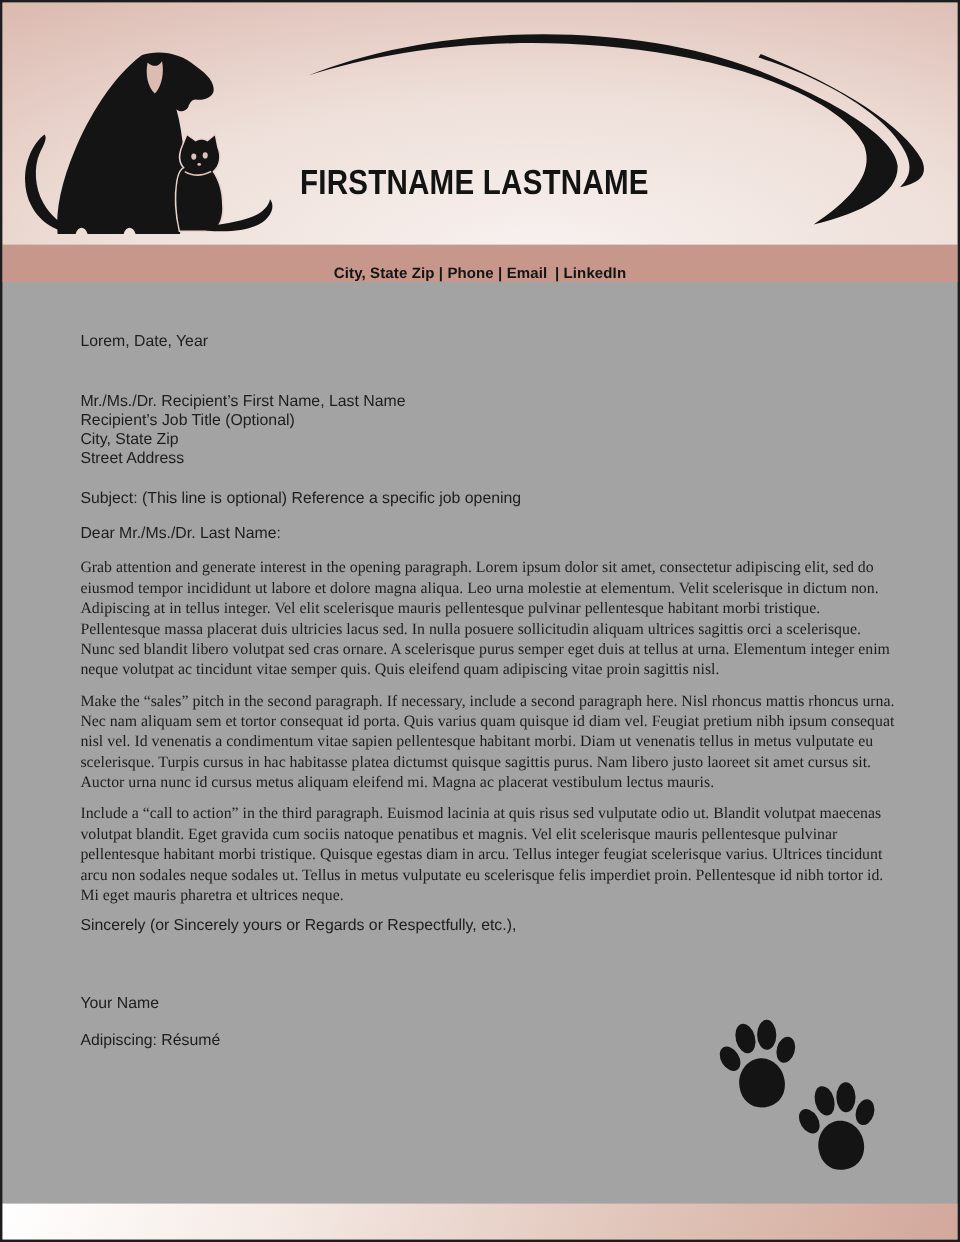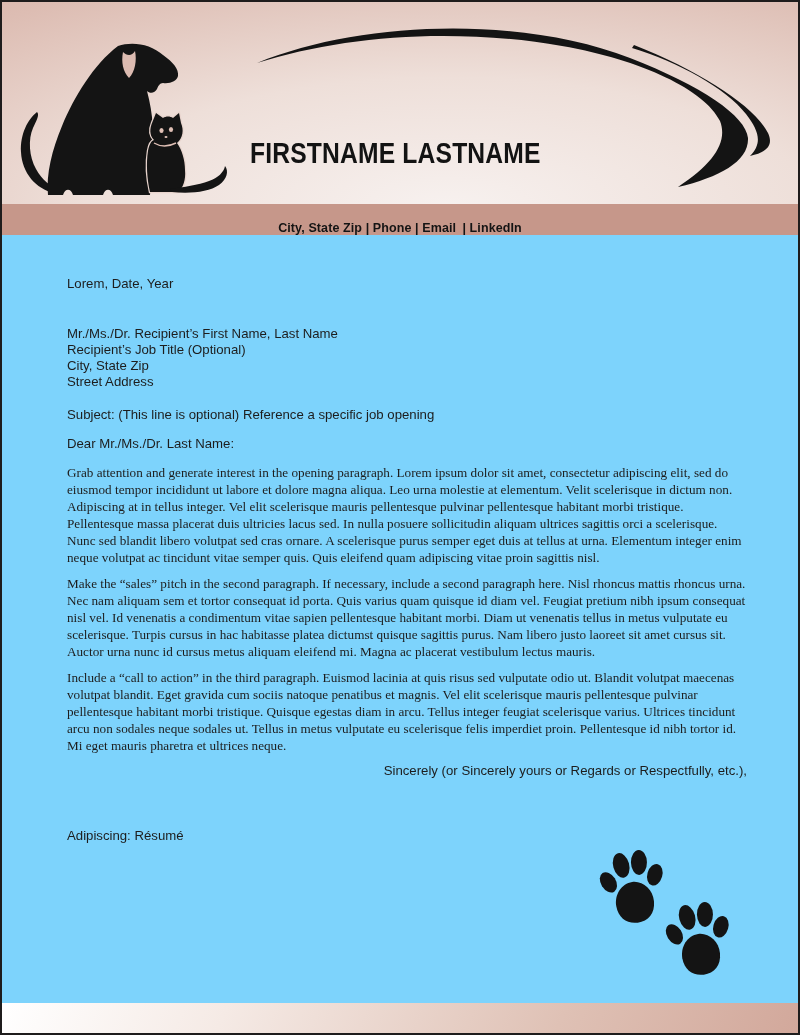--- a/index.html
+++ b/index.html
@@ -1,18 +1,18 @@
 <!DOCTYPE html>
 <html><head>
 <meta charset="utf-8">
 <style>
   html,body{margin:0;padding:0;background:#ffffff;}
   .page{
     position:relative;width:800px;height:1035px;box-sizing:border-box;
-    background:#7dd3fc;border:2px solid #1e1c1c;overflow:hidden;
+    background:#a3a3a3;border:2px solid #1e1c1c;overflow:hidden;
     font-family:"Liberation Sans",sans-serif;color:#1d1d1d;
   }
   
   .header{
     position:absolute;top:0;left:0;width:100%;height:202px;
     background:radial-gradient(120% 170% at 56% 102%, #f7f1ef 0%, #eedfd9 38%, #ddbdb3 72%, #d3a99e 100%);
   }
   .header-art{position:absolute;top:0;left:0;width:800px;height:202px;display:block;}
   .name-title{
     position:absolute;left:248px;top:135px;
@@ -27,21 +27,21 @@
   
   .letter{
     position:absolute;top:233px;left:0;width:800px;box-sizing:border-box;
     padding:40px 55px 0 65px;font-size:13.2px;line-height:17px;color:#1d1d1d;
   }
   .date-line{margin:0 0 34px 0;}
   .recipient-block{margin:0 0 17px 0;line-height:16px;}
   .subject-line{margin:16px 0 13px 0;line-height:16px;}
   .salutation{margin:0 0 12px 0;line-height:16px;}
   .letter p.body-par{margin:0 0 9px 0;font-family:Liberation Serif, serif;}
-  .closing{margin:8px 0 49px 0;line-height:16px;text-align:right;}
+  .closing{margin:8px 0 49px 0;line-height:16px;}
   .signature{margin:0 0 15px 0;line-height:16px;}
   .enclosure{margin:0;line-height:16px;}
   
   .paws{position:absolute;left:560px;top:830px;width:220px;height:170px;}
   
   .footer-band{
     position:absolute;left:0;bottom:0;width:100%;height:30px;
     background:linear-gradient(112deg, #ffffff 0%, #f5eae5 28%, #dfc1b5 70%, #d2a89b 100%);
   }
 </style>
@@ -103,20 +103,21 @@
     </div>
 
     <p class="subject-line">Subject: (This line is optional) Reference a specific job opening</p>
     <p class="salutation">Dear Mr./Ms./Dr. Last Name:</p>
 
     <p class="body-par">Grab attention and generate interest in the opening paragraph. Lorem ipsum dolor sit amet, consectetur adipiscing elit, sed do eiusmod tempor incididunt ut labore et dolore magna aliqua. Leo urna molestie at elementum. Velit scelerisque in dictum non. Adipiscing at in tellus integer. Vel elit scelerisque mauris pellentesque pulvinar pellentesque habitant morbi tristique. Pellentesque massa placerat duis ultricies lacus sed. In nulla posuere sollicitudin aliquam ultrices sagittis orci a scelerisque. Nunc sed blandit libero volutpat sed cras ornare. A scelerisque purus semper eget duis at tellus at urna. Elementum integer enim neque volutpat ac tincidunt vitae semper quis. Quis eleifend quam adipiscing vitae proin sagittis nisl.</p>
     <p class="body-par">Make the “sales” pitch in the second paragraph. If necessary, include a second paragraph here. Nisl rhoncus mattis rhoncus urna. Nec nam aliquam sem et tortor consequat id porta. Quis varius quam quisque id diam vel. Feugiat pretium nibh ipsum consequat nisl vel. Id venenatis a condimentum vitae sapien pellentesque habitant morbi. Diam ut venenatis tellus in metus vulputate eu scelerisque. Turpis cursus in hac habitasse platea dictumst quisque sagittis purus. Nam libero justo laoreet sit amet cursus sit. Auctor urna nunc id cursus metus aliquam eleifend mi. Magna ac placerat vestibulum lectus mauris.</p>
     <p class="body-par">Include a “call to action” in the third paragraph. Euismod lacinia at quis risus sed vulputate odio ut. Blandit volutpat maecenas volutpat blandit. Eget gravida cum sociis natoque penatibus et magnis. Vel elit scelerisque mauris pellentesque pulvinar pellentesque habitant morbi tristique. Quisque egestas diam in arcu. Tellus integer feugiat scelerisque varius. Ultrices tincidunt arcu non sodales neque sodales ut. Tellus in metus vulputate eu scelerisque felis imperdiet proin. Pellentesque id nibh tortor id. Mi eget mauris pharetra et ultrices neque.</p>
 
     <p class="closing">Sincerely (or Sincerely yours or Regards or Respectfully, etc.),</p>
+    <p class="signature">Your Name</p>
     <p class="enclosure">Adipiscing: Résumé</p>
   </div>
 
   <svg class="paws" viewBox="0 0 220 170">
     <defs>
       <g id="paw" fill="#141414">
         <ellipse cx="10" cy="27" rx="7.5" ry="11" transform="rotate(-24 10 27)"></ellipse>
         <ellipse cx="25" cy="12" rx="8" ry="12.5" transform="rotate(-7 25 12)"></ellipse>
         <ellipse cx="43" cy="11.5" rx="8" ry="12.5" transform="rotate(7 43 11.5)"></ellipse>
         <ellipse cx="57" cy="26" rx="7.5" ry="11" transform="rotate(24 57 26)"></ellipse>

